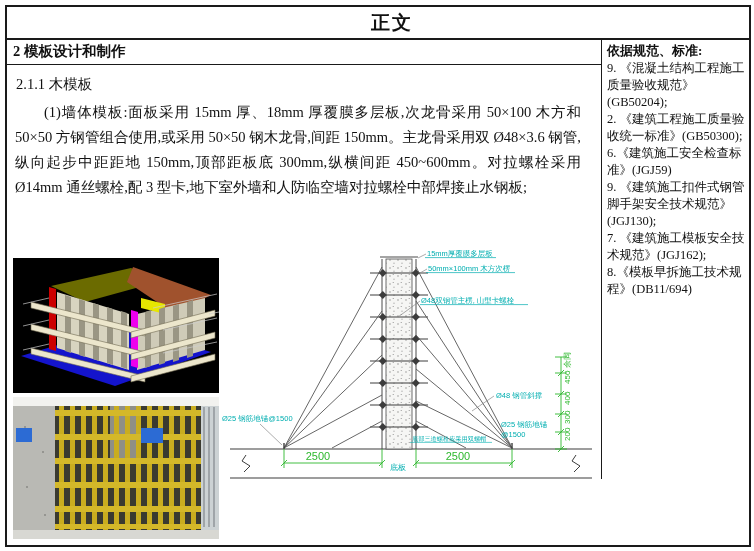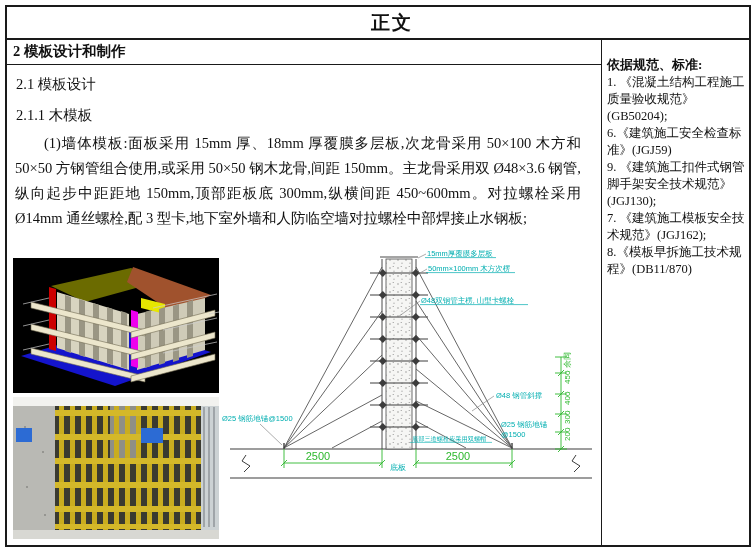--- a/index.html
+++ b/index.html
@@ -1,47 +1,46 @@
 <!DOCTYPE html>
 <html><head>
 <meta charset="utf-8">
 <style>
   html,body{margin:0;padding:0;background:#fff;}
   .page{position:relative;width:754px;height:551px;background:#fff;
         font-family:"Liberation Serif","DejaVu Serif",serif;color:#111;overflow:hidden;}
   .frame{position:absolute;left:5px;top:5px;width:742px;height:538px;border:2px solid #1a1a1a;}
   .hdr{height:31px;border-bottom:2px solid #1a1a1a;display:flex;align-items:center;justify-content:center;
        font-size:19px;font-weight:bold;letter-spacing:2px;padding-left:28px;}
-  .bodyrow{display:flex;height:505px;}
+  .bodyrow{display:flex;height:439px;}
   .main{position:relative;width:594px;height:100%;border-right:1.5px solid #1a1a1a;}
   .main-heading{border-bottom:1.5px solid #1a1a1a;font-weight:bold;font-size:14.5px;
                 padding:2px 6px 3px 6px;}
   .sub{margin:7px 0 0 9px;font-size:14.5px;line-height:24px;}
   .para{margin:4px 20px 0 8px;font-size:14.5px;line-height:25px;text-align:justify;text-indent:2em;}
   .img-abs{position:absolute;}
-  .sidebar{width:147px;padding:16px 4px 0 5px;box-sizing:border-box;font-size:12.5px;line-height:17px;}
+  .sidebar{width:147px;padding:2px 4px 0 5px;box-sizing:border-box;font-size:12.5px;line-height:17px;}
   .sidebar .sb-h{font-weight:bold;font-size:13px;margin-bottom:1px;}
   .sb-item{margin:0;}
   svg text{font-family:"Liberation Sans","DejaVu Sans",sans-serif;}
   .cy{fill:#00AEB0;}
   .gr{fill:#2eb82e;}
 </style>
 </head>
 <body>
 
 <div class="page">
   <div class="frame">
 
     <div class="hdr">正文</div>
 
     <div class="bodyrow">
 
       <div class="main">
         <div class="main-heading">2 模板设计和制作</div>
-        <div class="sub">2.1 模板设计</div>
         <div class="sub">2.1.1 木模板</div>
         <p class="para">(1)墙体模板:面板采用 15mm 厚、18mm 厚覆膜多层板,次龙骨采用 50×100 木方和 50×50 方钢管组合使用,或采用 50×50 钢木龙骨,间距 150mm。主龙骨采用双 Ø48×3.6 钢管,纵向起步中距距地 150mm,顶部距板底 300mm,纵横间距 450~600mm。对拉螺栓采用 Ø14mm 通丝螺栓,配 3 型卡,地下室外墙和人防临空墙对拉螺栓中部焊接止水钢板;</p>
 
         <svg class="img-abs" style="left:6px;top:218px" width="206" height="135" viewBox="0 0 206 135">
           <rect x="0" y="0" width="206" height="135" fill="#000"></rect>
           <polygon points="8,98 102,128 198,94 108,68" fill="#1414cc"></polygon>
           <polygon points="38,28 118,10 152,22 72,44" fill="#6b6b00"></polygon>
           <polygon points="120,9 198,37 162,56 114,24" fill="#a0522d"></polygon>
           <polygon points="36,29 43,31 43,93 36,91" fill="#cc0000"></polygon>
           <polygon points="44,34 116,56 116,112 44,90" fill="#d8d4c0"></polygon>
@@ -238,21 +237,22 @@
           <text class="cy" x="2" y="172" font-size="7.5">Ø25 钢筋地锚@1500</text>
           <line x1="40" y1="175" x2="62" y2="196" stroke="#888" stroke-width="0.7"></line>
 
           <text class="cy" x="192" y="192" font-size="6.2">底部三道螺栓应采用双螺帽</text>
           <line x1="190" y1="193.4" x2="272" y2="193.4" stroke="#00AEB0" stroke-width="0.6"></line>
         </svg>
       </div>
 
       <div class="sidebar">
         <div class="sb-h">依据规范、标准:</div>
-        <div class="sb-item">1. 《混凝土结构工程施工质量验收规范》(GB50204);</div>
+        <div class="sb-item">9. 《混凝土结构工程施工质量验收规范》(GB50204);</div>
+        <div class="sb-item">2. 《建筑工程施工质量验收统一标准》(GB50300);</div>
         <div class="sb-item">6.《建筑施工安全检查标准》(JGJ59)</div>
         <div class="sb-item">9. 《建筑施工扣件式钢管脚手架安全技术规范》(JGJ130);</div>
         <div class="sb-item">7. 《建筑施工模板安全技术规范》(JGJ162);</div>
-        <div class="sb-item">8.《模板早拆施工技术规程》(DB11/870)</div>
+        <div class="sb-item">8.《模板早拆施工技术规程》(DB11/694)</div>
       </div>
     </div>
   </div>
 </div>
 
 </body></html>

